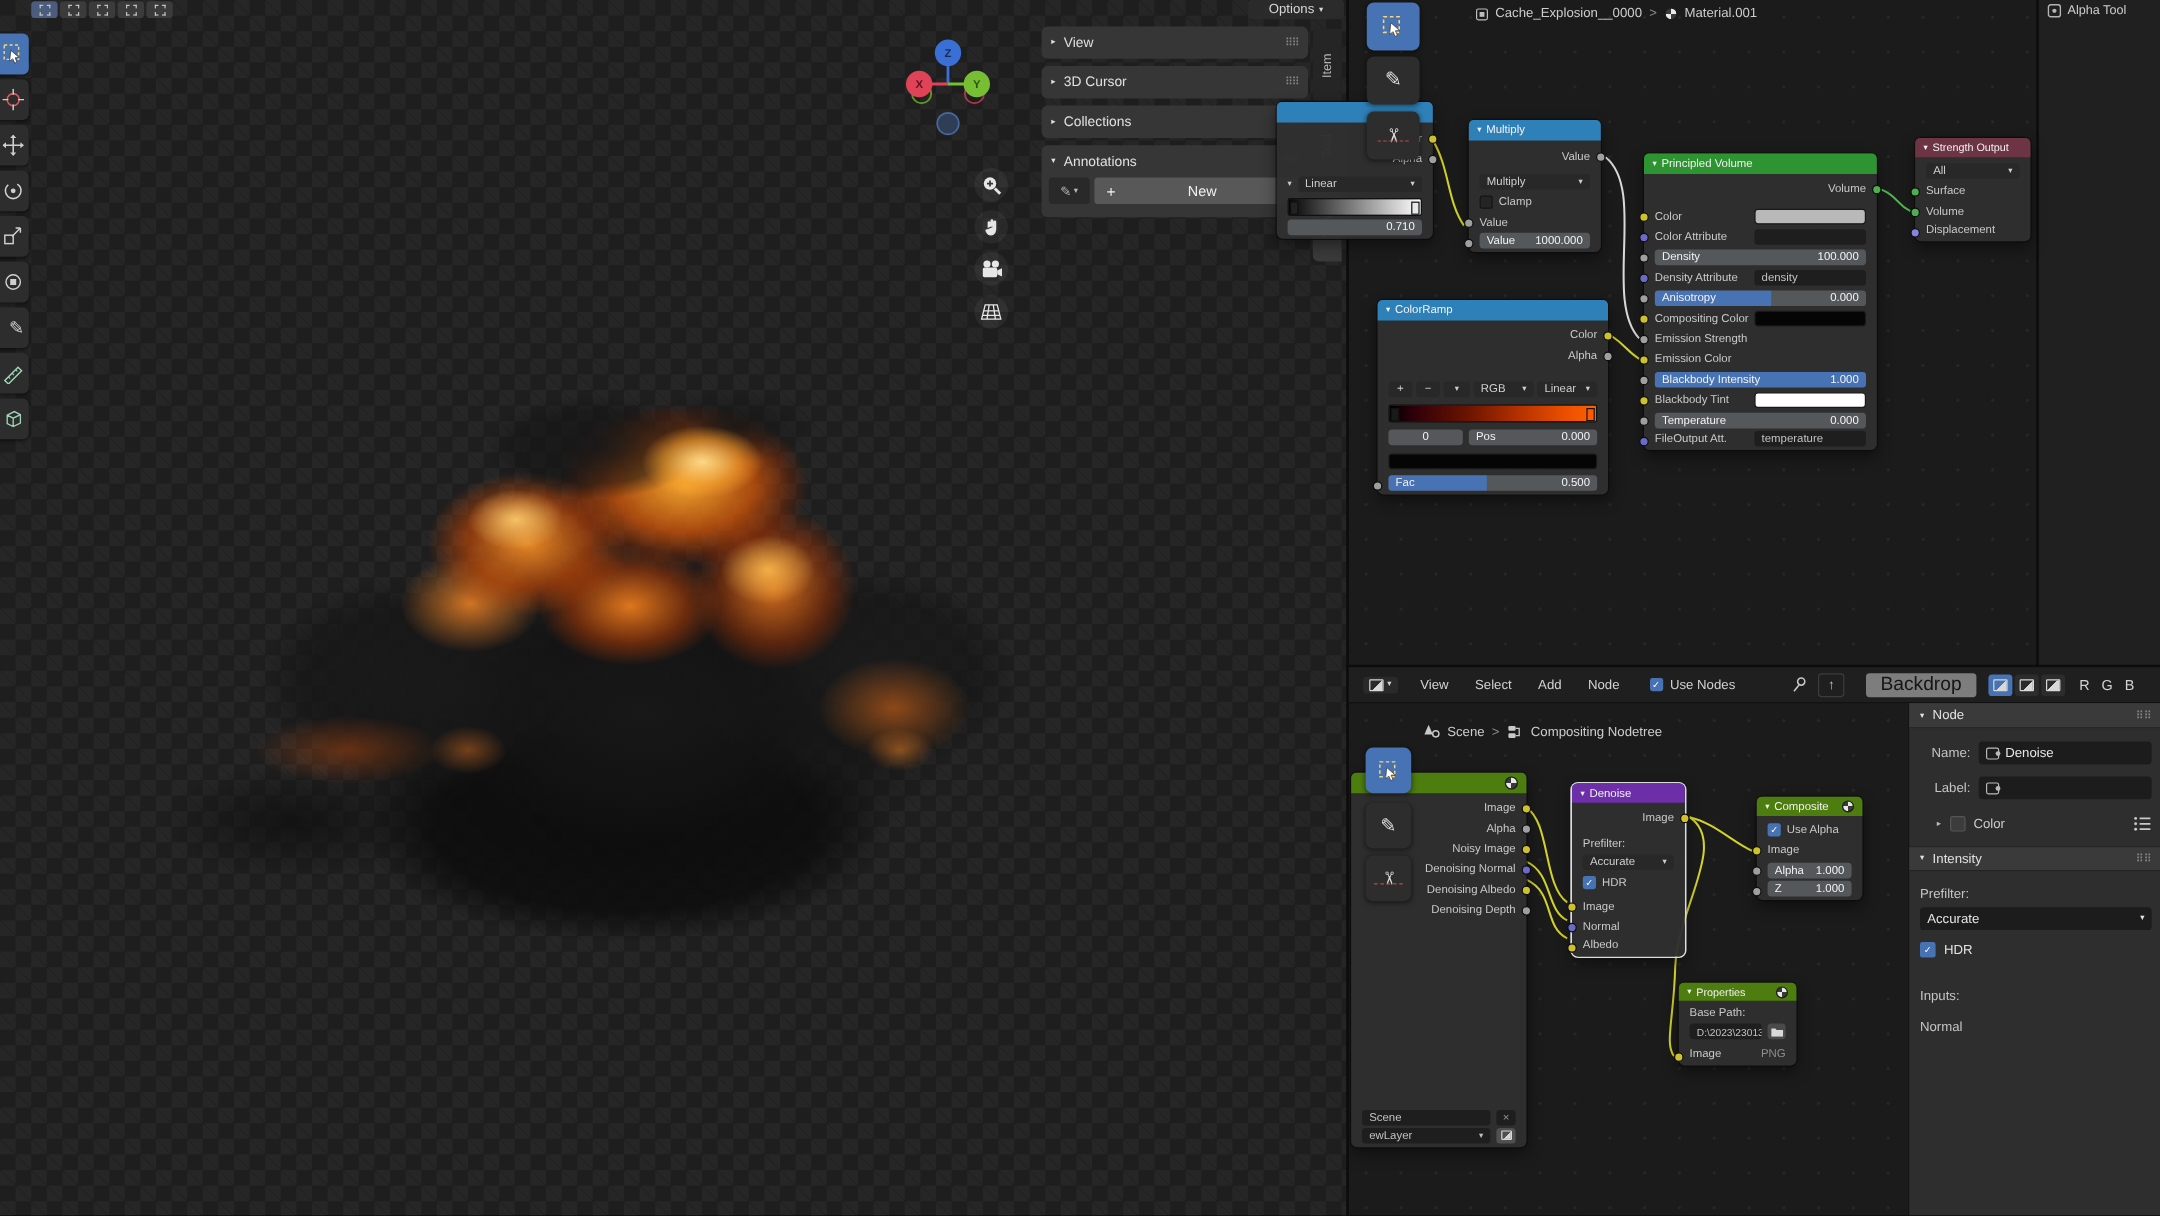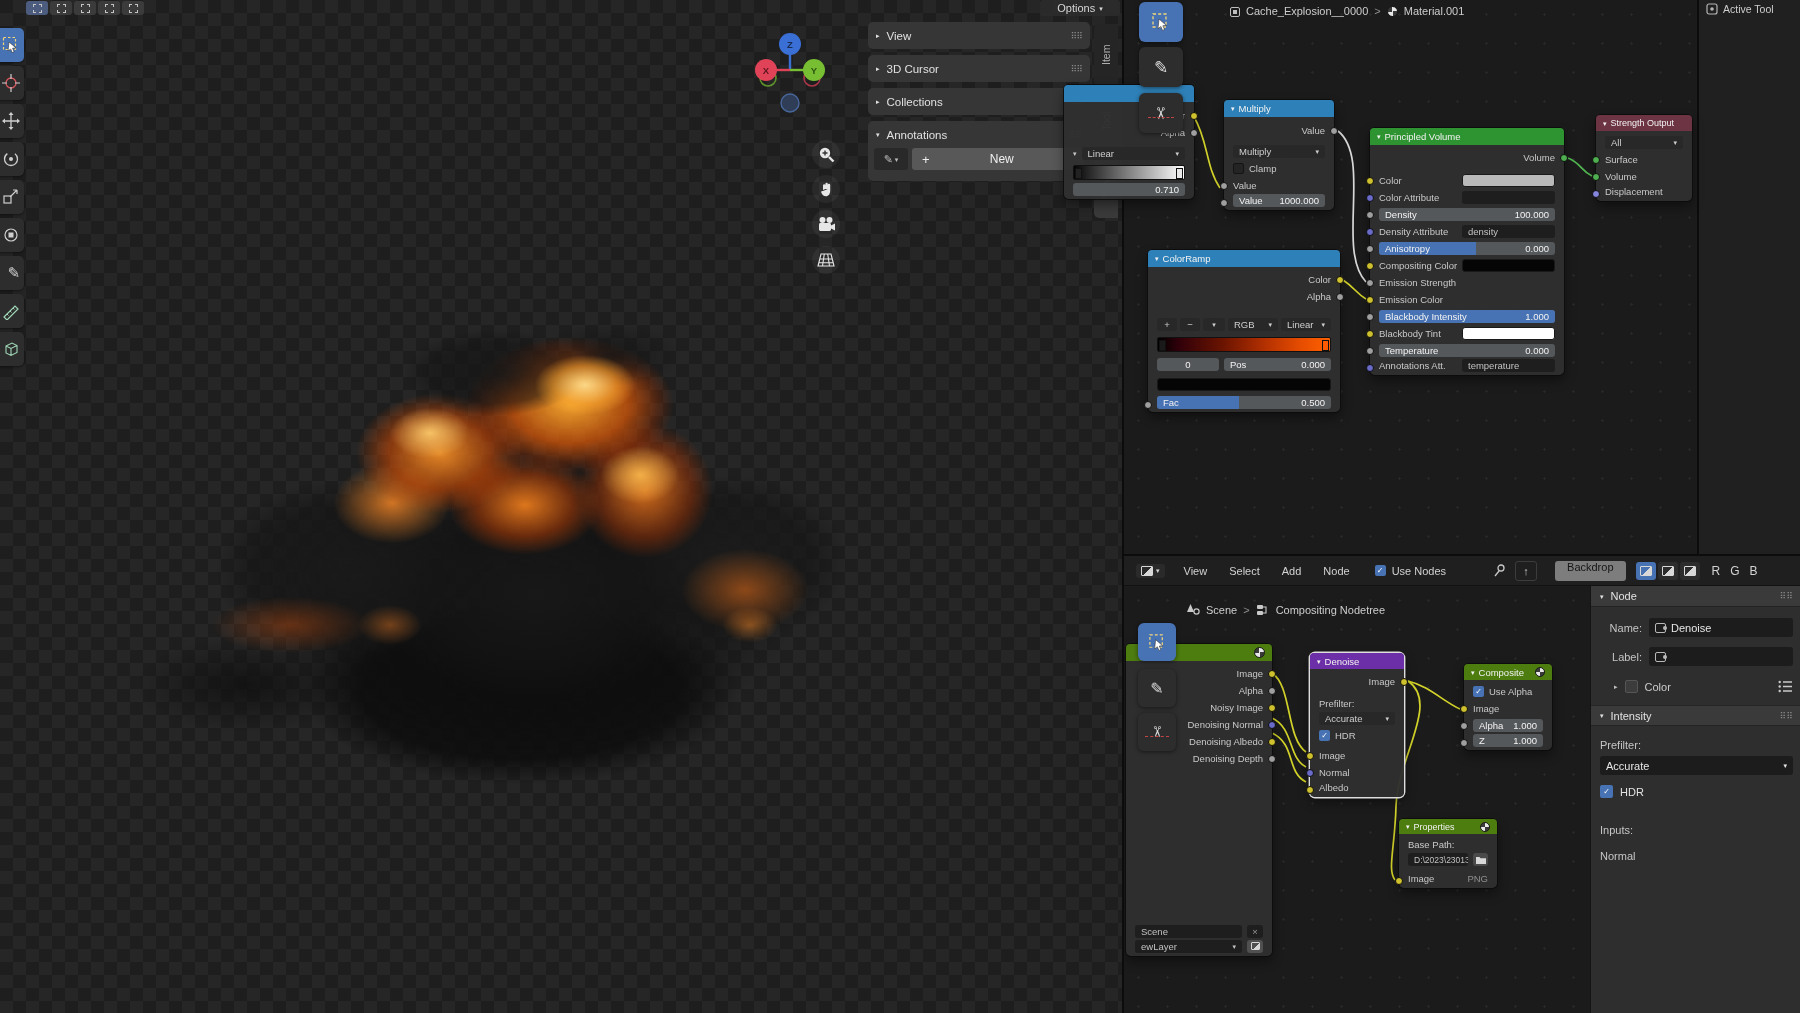--- a/index.html
+++ b/index.html
@@ -510,21 +510,21 @@
       </div>
       <div class="nrow">
         <span class="sock l gry"></span>
         <div class="slider">
           <span>Temperature</span>
           <span>0.000</span>
         </div>
       </div>
       <div class="nrow" style="padding-bottom:5px">
         <span class="sock l vec"></span>
-        <span style="flex:none;width:78px">Annotations Att.</span>
+        <span style="flex:none;width:78px">FileOutput Att.</span>
         <div class="dfield">
             <span>temperature</span>
           </div>
       </div>
     </div>
 
     <div class="node" style="left:472px;top:115px;width:96px">
       <div class="nhead hd-mout" style="height:16px;font-size:9px">
         <span class="chev">▾</span>
         <span>Strength Output</span>
@@ -549,21 +549,21 @@
       </div>
     </div>
   </div>
 
   <div id="propcol" class="region">
     <div style="display:flex;align-items:center;gap:5px;padding:3px 7px;font-size:10.5px;color:#cdcdcd">
       <svg width="12" height="12" viewBox="0 0 12 12">
           <rect x="1" y="1" width="10" height="10" rx="2" fill="none" stroke="#b5b5b5" stroke-width="1.2"></rect>
           <circle cx="6" cy="6" r="1.8" fill="#b5b5b5"></circle>
         </svg>
-      <span>Active Tool</span>
+      <span>Alpha Tool</span>
     </div>
   </div>
 
   <div id="comp" class="region">
 
     <div id="comp-header">
       <div style="display:flex;align-items:center;gap:3px;margin-left:12px;background:#2a2a2a;border-radius:3px;padding:2px 5px">
         <span class="imgic"></span>
         <span class="chev">▾</span>
       </div>
@@ -575,21 +575,21 @@
           <span>✓</span>
         </span>
       <span style="margin-left:6px">Use Nodes</span>
       <svg style="margin-left:46px" width="15" height="15" viewBox="0 0 15 15">
           <circle cx="9" cy="5" r="3" fill="none" stroke="#c9c9c9" stroke-width="1.3"></circle>
           <line x1="7" y1="8" x2="3" y2="13" stroke="#c9c9c9" stroke-width="1.3"></line>
         </svg>
       <div style="width:22px;height:20px;border:1px solid #3c3c3c;border-radius:3px;margin-left:8px;display:flex;align-items:center;justify-content:center;color:#c9c9c9">
           <span>↑</span>
         </div>
-      <div style="margin-left:18px;height:20px;background:#7d7d7d;color:#151515;border-radius:3px;display:flex;align-items:flex-start;padding:0 12px;font-size:11px">
+      <div style="margin-left:18px;height:20px;background:#7d7d7d;color:#151515;border-radius:3px;display:flex;align-items:center;padding:0 12px;font-size:16px">
           <span>Backdrop</span>
         </div>
       <div class="seg on" style="margin-left:10px">
           <span class="imgic"></span>
         </div>
       <div class="seg">
           <span class="imgic"></span>
         </div>
       <div class="seg">
           <span class="imgic" style="background:linear-gradient(135deg,transparent 45%,#d8d8d8 45%)"></span>

